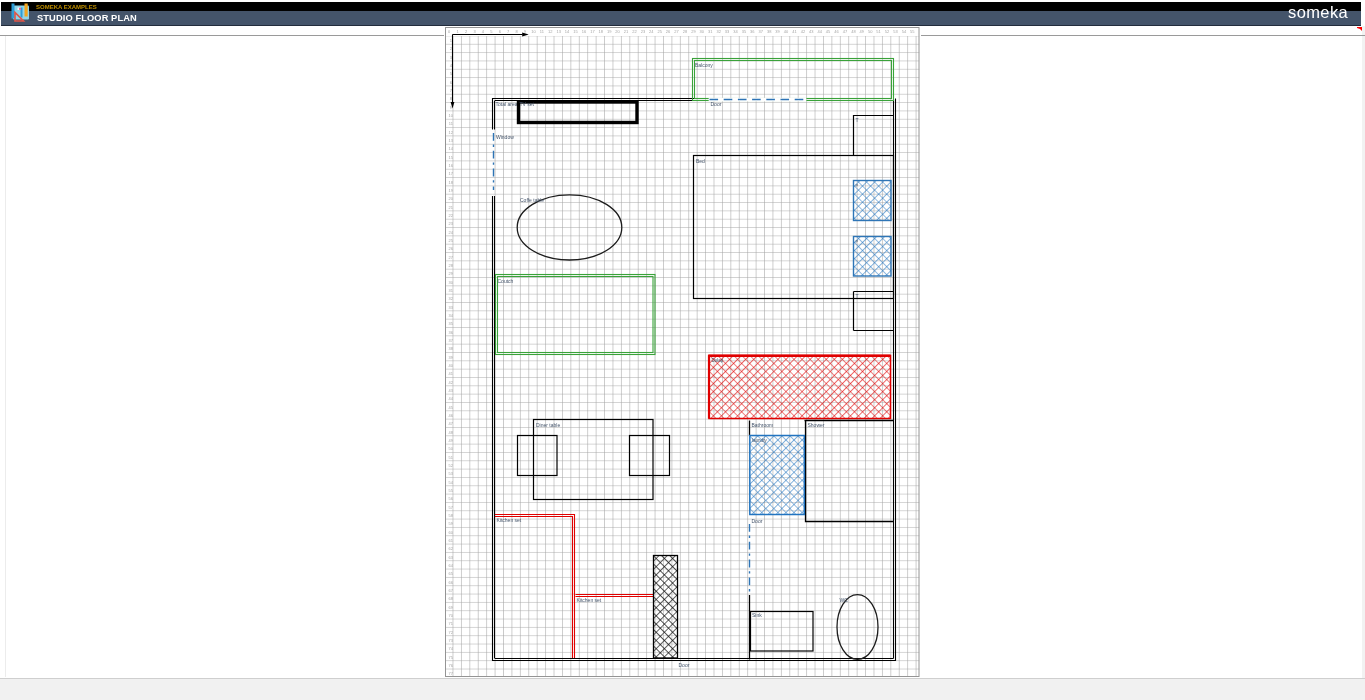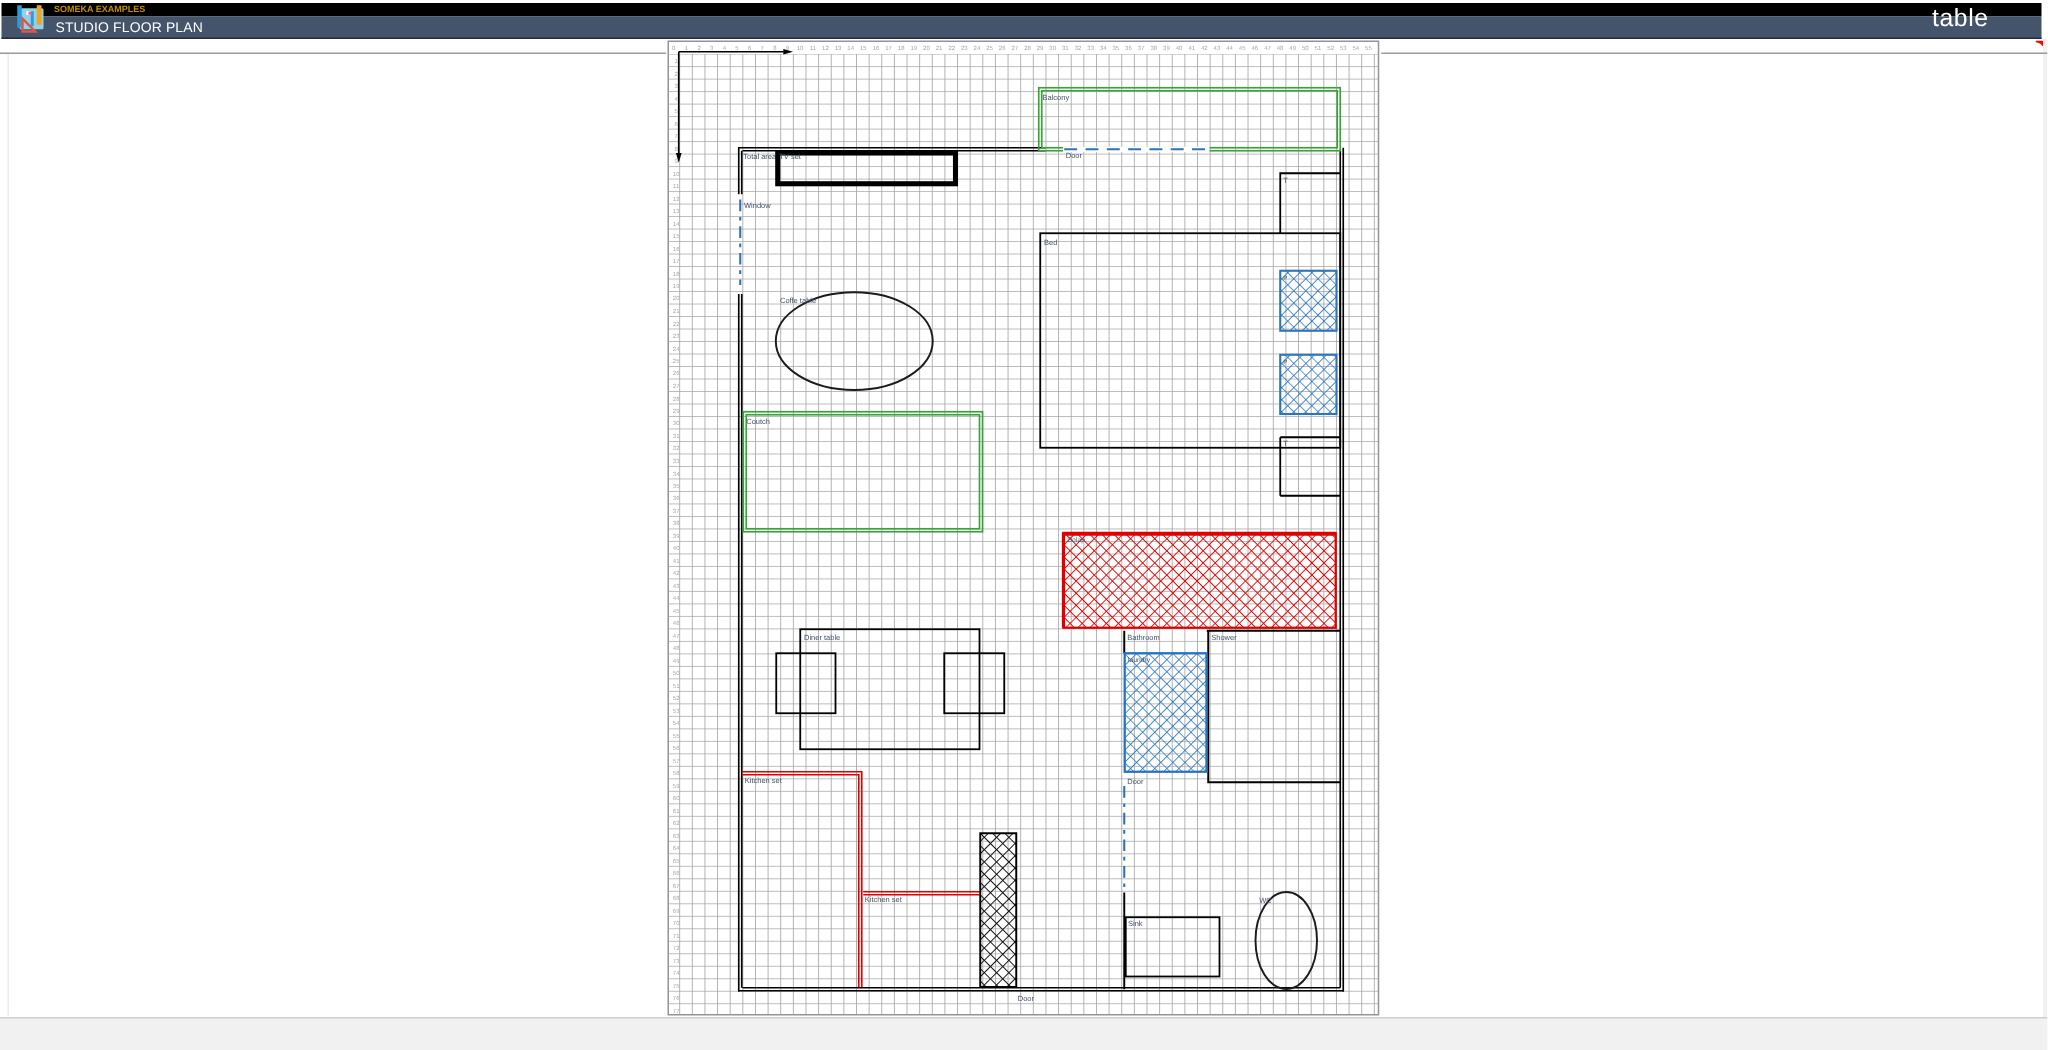--- a/index.html
+++ b/index.html
@@ -15,23 +15,23 @@
 <rect x="1.5" y="0.5" width="3" height="15" fill="#2d9bd5"></rect>
 <rect x="10.5" y="4.5" width="2" height="10" fill="#2d9bd5"></rect>
 <rect x="14.5" y="0.5" width="3.2" height="13" fill="#f2a41e"></rect>
 <rect x="7.5" y="4.5" width="3" height="2.5" fill="#f9f9f9"></rect>
 <rect x="9" y="4.8" width="2" height="2" fill="#f06292"></rect>
 <path d="M5 18 L5 9.5 L13.5 18 Z" fill="none" stroke="#e05548" stroke-width="1.6"></path>
 </svg>
 
 <div class="abs" style="left:36px;top:4px;font-size:6px;font-weight:bold;color:#bf8f00;">SOMEKA EXAMPLES</div>
 
-<div class="abs" style="left:37px;top:13px;font-size:9.3px;font-weight:normal;color:#ffffff;letter-spacing:0.1px;">STUDIO FLOOR PLAN</div>
-
-<div class="abs" style="left:1288px;top:3px;font-size:16.5px;color:#ffffff;letter-spacing:0.4px;">table</div>
+<div class="abs" style="left:37px;top:13px;font-size:9.3px;font-weight:bold;color:#ffffff;letter-spacing:0.1px;">STUDIO FLOOR PLAN</div>
+
+<div class="abs" style="left:1288px;top:3px;font-size:16.5px;color:#ffffff;letter-spacing:0.4px;">someka</div>
 
 <svg class="abs" style="left:1357px;top:27px;" width="5" height="4" viewBox="0 0 5 4">
     <path d="M0 0 H5 V4 L3 2 L0 1 Z" fill="#ff0000"></path>
   </svg>
 
 <div class="abs" style="left:1361.5px;top:26px;width:3.5px;height:674px;background:#f2f2f2;"></div>
 
 <div class="abs" style="left:0px;top:35.3px;width:445px;height:1px;background:#9a9a9a;"></div>
 
 <div class="abs" style="left:919px;top:35.3px;width:446px;height:1px;background:#9a9a9a;"></div>

